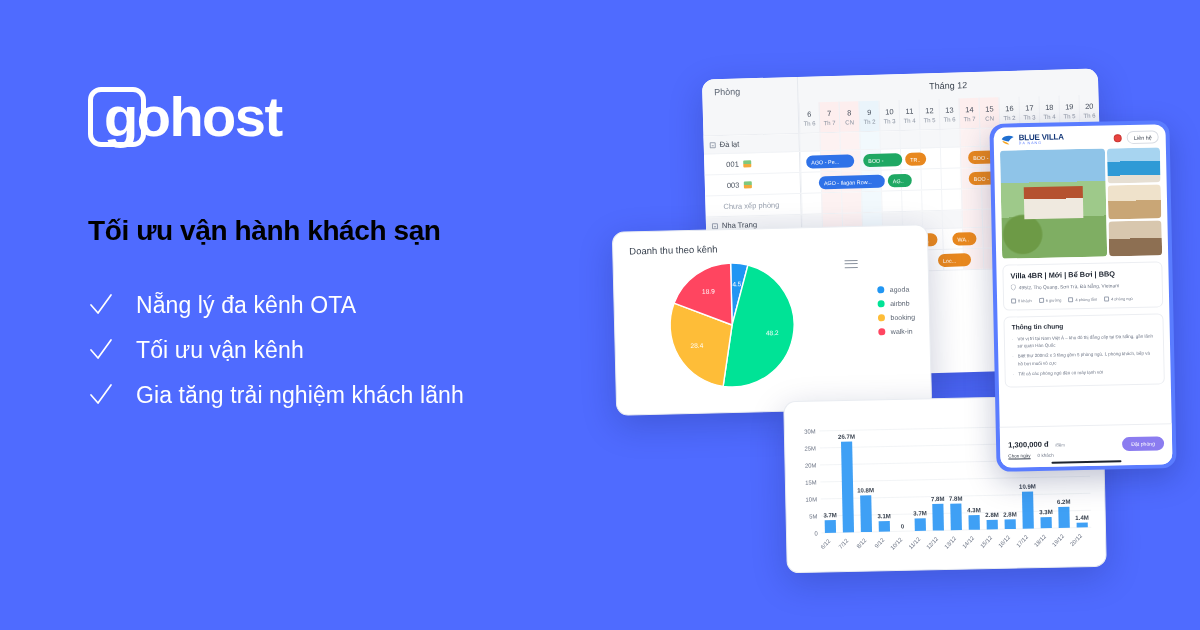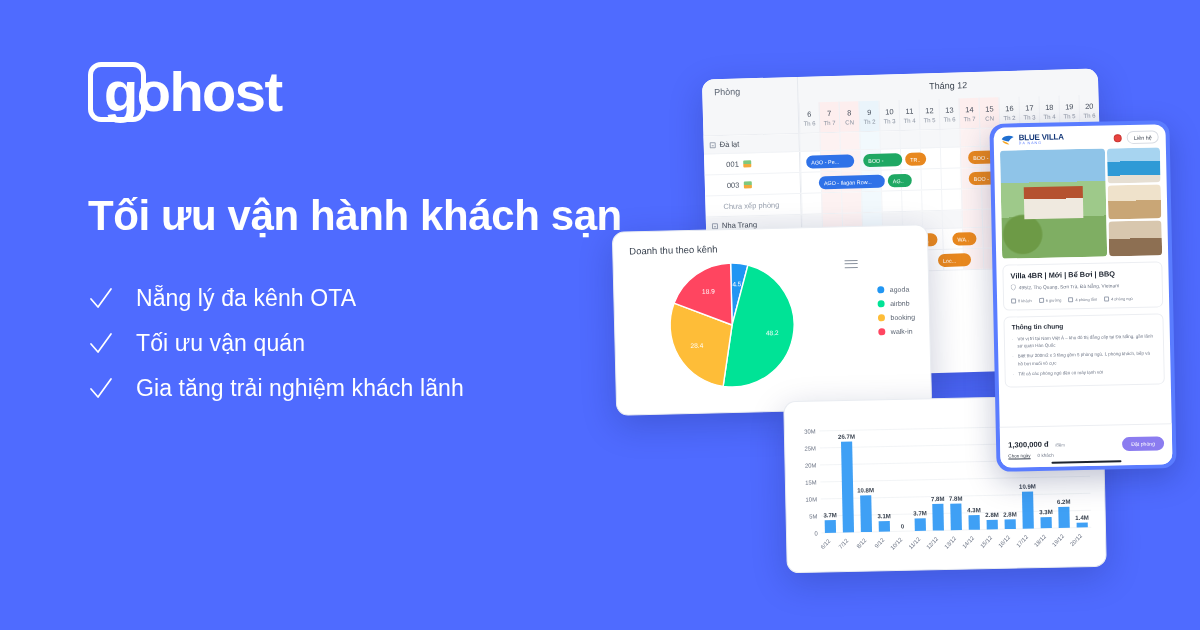--- a/index.html
+++ b/index.html
@@ -5,34 +5,34 @@
   * { box-sizing: border-box; margin: 0; padding: 0; }
   html, body { width: 1200px; height: 630px; overflow: hidden; }
   body {
     background: #4f6bff;
     font-family: "Liberation Sans", sans-serif;
     position: relative;
   }
   .stage { position: absolute; inset: 0; }
 
   
-  .left { position: absolute; left: 88px; top: 60px; width: 560px; }
+  .left { position: absolute; left: 88px; top: 85px; width: 560px; }
   .logo-wrap { position: relative; height: 64px; width: 260px; }
   .logo-box {
     position: absolute; left: 0; top: 2px; width: 58px; height: 60px;
     border: 5px solid #fff; border-radius: 13px;
   }
   .logo-text {
     position: absolute; left: 16px; top: 0px;
     font-size: 56px; font-weight: 700; color: #fff;
     letter-spacing: -1.5px; line-height: 64px;
   }
   .headline {
     margin-top: 64px;
-    font-size: 42px; font-weight: 700; color: #ffffff;
+    font-size: 28px; font-weight: 700; color: #000000;
     line-height: 1.32; letter-spacing: -0.4px;
   }
   .bullets { margin-top: 42px; }
   .bullet {
     display: flex; align-items: center; gap: 22px;
     margin-bottom: 18px;
   }
   .check { width: 26px; height: 26px; flex: 0 0 26px; }
   .bullet-label { font-size: 23px; color: #fff; letter-spacing: 0.1px; }
 
@@ -204,21 +204,21 @@
       <div class="bullet">
         <svg class="check" viewBox="0 0 26 26">
           <path d="M3 13 L10 21 L23 3" fill="none" stroke="#ffffff" stroke-width="1.7" stroke-linecap="round" stroke-linejoin="round"></path>
         </svg>
         <span class="bullet-label">Nẵng lý đa kênh OTA</span>
       </div>
       <div class="bullet">
         <svg class="check" viewBox="0 0 26 26">
           <path d="M3 13 L10 21 L23 3" fill="none" stroke="#ffffff" stroke-width="1.7" stroke-linecap="round" stroke-linejoin="round"></path>
         </svg>
-        <span class="bullet-label">Tối ưu vận quán</span>
+        <span class="bullet-label">Tối ưu vận kênh</span>
       </div>
       <div class="bullet">
         <svg class="check" viewBox="0 0 26 26">
           <path d="M3 13 L10 21 L23 3" fill="none" stroke="#ffffff" stroke-width="1.7" stroke-linecap="round" stroke-linejoin="round"></path>
         </svg>
         <span class="bullet-label">Gia tăng trải nghiệm khách lãnh</span>
       </div>
     </div>
   </div>
 

